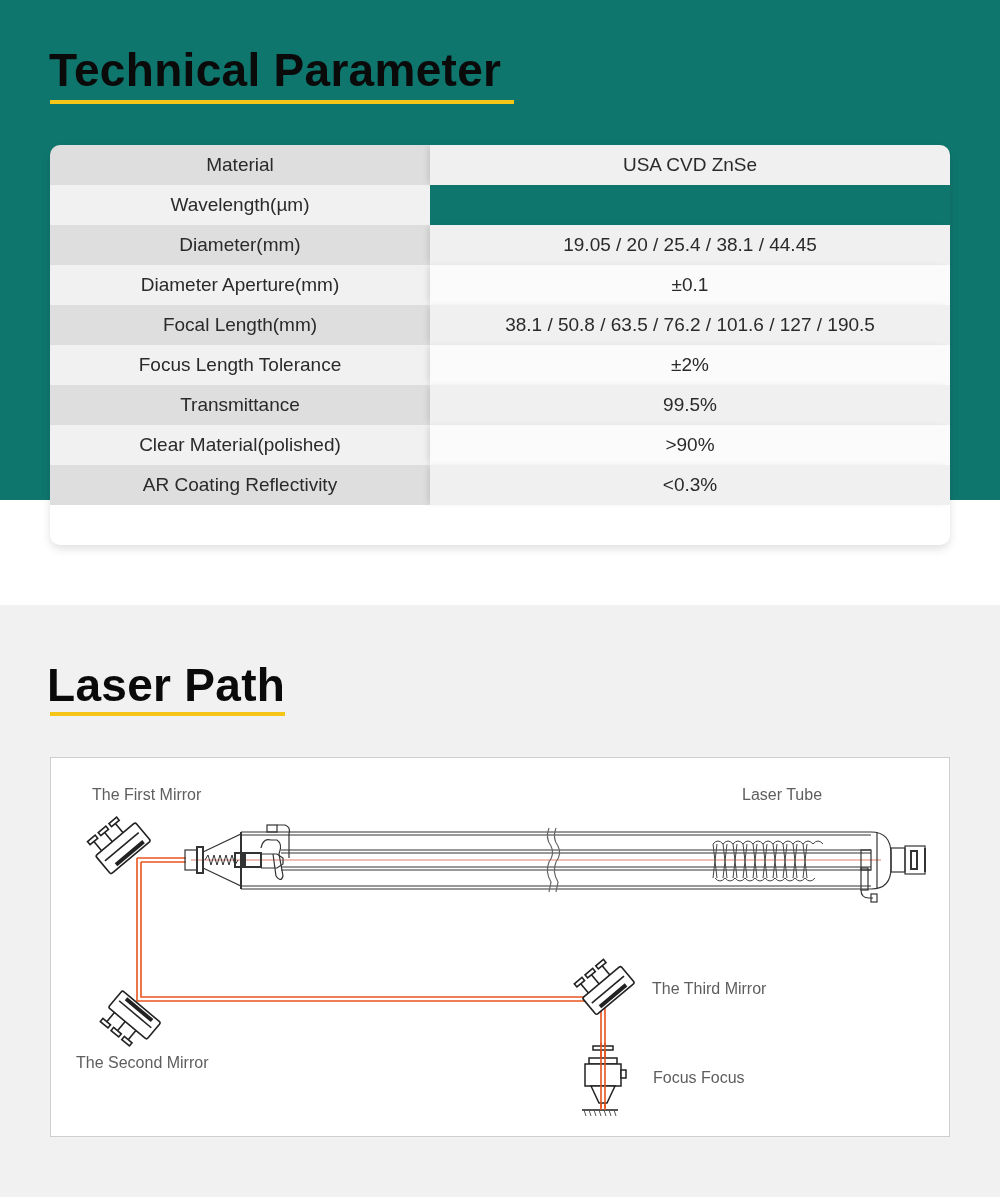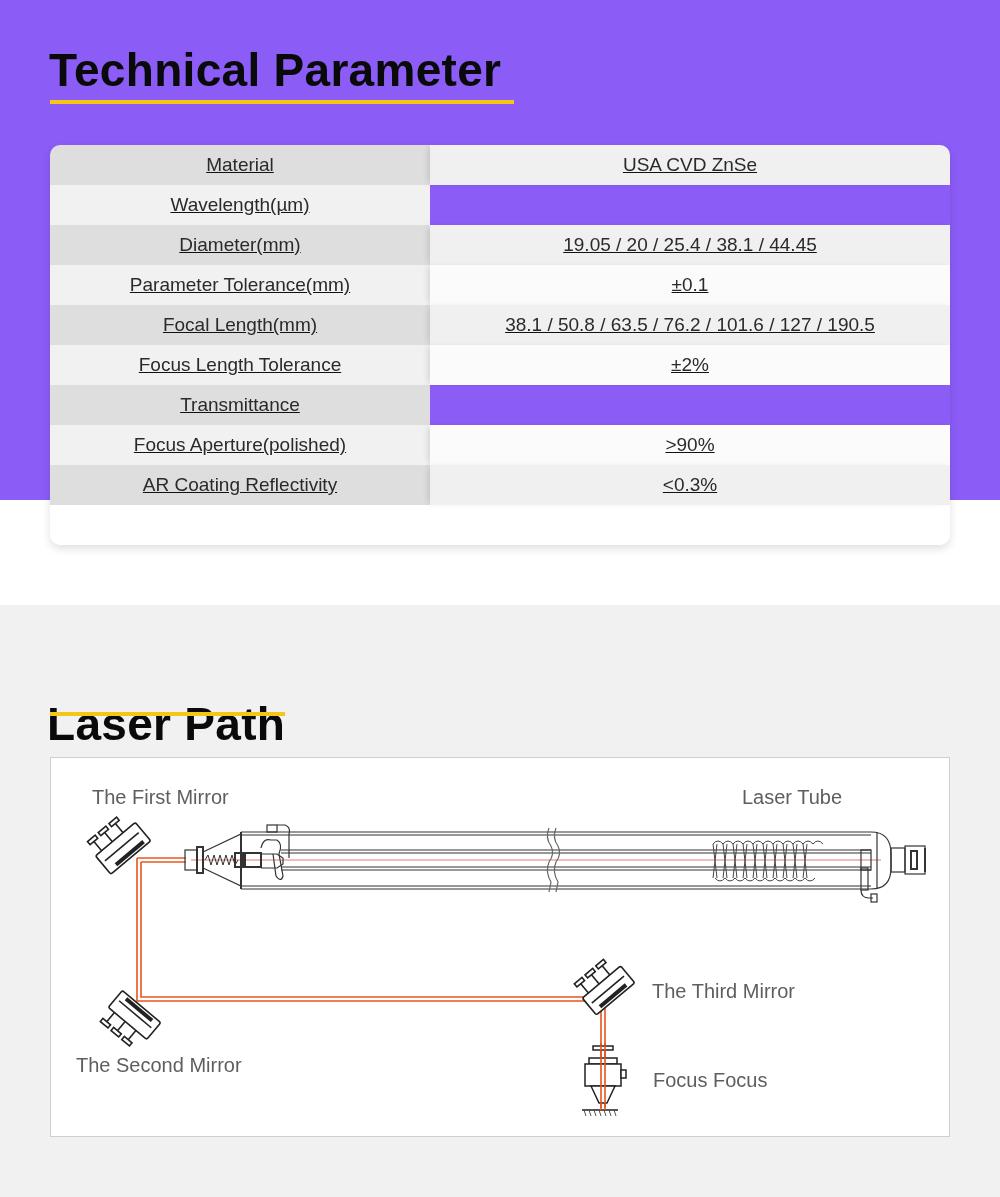--- a/index.html
+++ b/index.html
@@ -1,42 +1,42 @@
 <!DOCTYPE html>
 <html><head>
 <meta charset="utf-8">
 <style>
   * { box-sizing: border-box; margin: 0; padding: 0; }
   html, body { width: 1000px; height: 1197px; background: #ffffff; overflow: hidden; }
   body { font-family: "Liberation Sans", "DejaVu Sans", sans-serif; color: #111; position: relative; }
 
-  .section-top { position: absolute; left: 0; top: 0; width: 1000px; height: 500px; background: #8b5cf6; }
+  .section-top { position: absolute; left: 0; top: 0; width: 1000px; height: 500px; background: #0f766e; }
   .section-bottom { position: absolute; left: 0; top: 605px; width: 1000px; height: 592px; background: #f1f1f1; }
 
   .heading { position: absolute; font-weight: 700; font-size: 46px; color: #0a0a0a; letter-spacing: 0.3px; line-height: 1; }
   .heading-underline { position: absolute; height: 4px; background: #f5c518; }
 
   
   .spec-table { position: absolute; left: 50px; top: 145px; width: 900px; height: 400px;
                 border-radius: 10px; overflow: hidden; box-shadow: 0 4px 8px rgba(0,0,0,0.12); }
-  .spec-row { display: flex; height: 40px; text-decoration: underline; }
+  .spec-row { display: flex; height: 40px; }
   .spec-label { width: 380px; display: flex; align-items: center; justify-content: center;
                 font-size: 19px; color: #2a2a2a; }
   .spec-value { width: 520px; display: flex; align-items: center; justify-content: center;
                 font-size: 19px; color: #2a2a2a; box-shadow: -4px 0 6px -2px rgba(0,0,0,0.12); position: relative; }
   .spec-row.odd .spec-label { background: #dedede; }
   .spec-row.odd .spec-value { background: #f0f0f0; }
   .spec-row.even .spec-label { background: #f1f1f1; }
   .spec-row.even .spec-value { background: #fbfbfb; }
 
   
   .diagram-box { position: absolute; left: 50px; top: 757px; width: 900px; height: 380px;
                  background: #ffffff; border: 1.5px solid #cfcfcf; }
   .diagram-box svg { position: absolute; left: 0; top: 0; }
-  .diag-label { position: absolute; font-size: 20px; color: #5e5e5e; white-space: nowrap; }
+  .diag-label { position: absolute; font-size: 16px; color: #5e5e5e; white-space: nowrap; }
 </style>
 </head>
 <body>
 
 <div class="section-top">
   <div class="heading" style="left:49px; top:47px;">Technical Parameter</div>
   <div class="heading-underline" style="left:50px; top:100px; width:464px;"></div>
 
   <div class="spec-table" id="spec-table">
       <div class="spec-row odd">
@@ -44,47 +44,48 @@
         <div class="spec-value">USA CVD ZnSe</div>
       </div>
       <div class="spec-row even">
         <div class="spec-label">Wavelength(µm)</div>
       </div>
       <div class="spec-row odd">
         <div class="spec-label">Diameter(mm)</div>
         <div class="spec-value">19.05 / 20 / 25.4 / 38.1 / 44.45</div>
       </div>
       <div class="spec-row even">
-        <div class="spec-label">Parameter Tolerance(mm)</div>
+        <div class="spec-label">Diameter Aperture(mm)</div>
         <div class="spec-value">±0.1</div>
       </div>
       <div class="spec-row odd">
         <div class="spec-label">Focal Length(mm)</div>
         <div class="spec-value">38.1 / 50.8 / 63.5 / 76.2 / 101.6 / 127 / 190.5</div>
       </div>
       <div class="spec-row even">
         <div class="spec-label">Focus Length Tolerance</div>
         <div class="spec-value">±2%</div>
       </div>
       <div class="spec-row odd">
         <div class="spec-label">Transmittance</div>
-      </div>
-      <div class="spec-row even">
-        <div class="spec-label">Focus Aperture(polished)</div>
+        <div class="spec-value">99.5%</div>
+      </div>
+      <div class="spec-row even">
+        <div class="spec-label">Clear Material(polished)</div>
         <div class="spec-value">&gt;90%</div>
       </div>
       <div class="spec-row odd">
         <div class="spec-label">AR Coating Reflectivity</div>
         <div class="spec-value">&lt;0.3%</div>
       </div>
     </div>
 </div>
 
 <div class="section-bottom">
-  <div class="heading" style="left:47px; top:57px;margin-top:39px;">Laser Path</div>
+  <div class="heading" style="left:47px; top:57px;">Laser Path</div>
   <div class="heading-underline" style="left:50px; top:107px; width:235px;"></div>
 </div>
 
 <div class="diagram-box">
   <svg width="900" height="380" viewBox="0 0 900 380" xmlns="http://www.w3.org/2000/svg">
 
     <g stroke="#e8541e" stroke-width="1.6" fill="none">
       <path d="M 86 100 L 86 243 L 550 243 L 550 350"></path>
       <path d="M 90 104 L 90 239 L 554 239 L 554 350"></path>
       <path d="M 86 100 L 135 100"></path>

